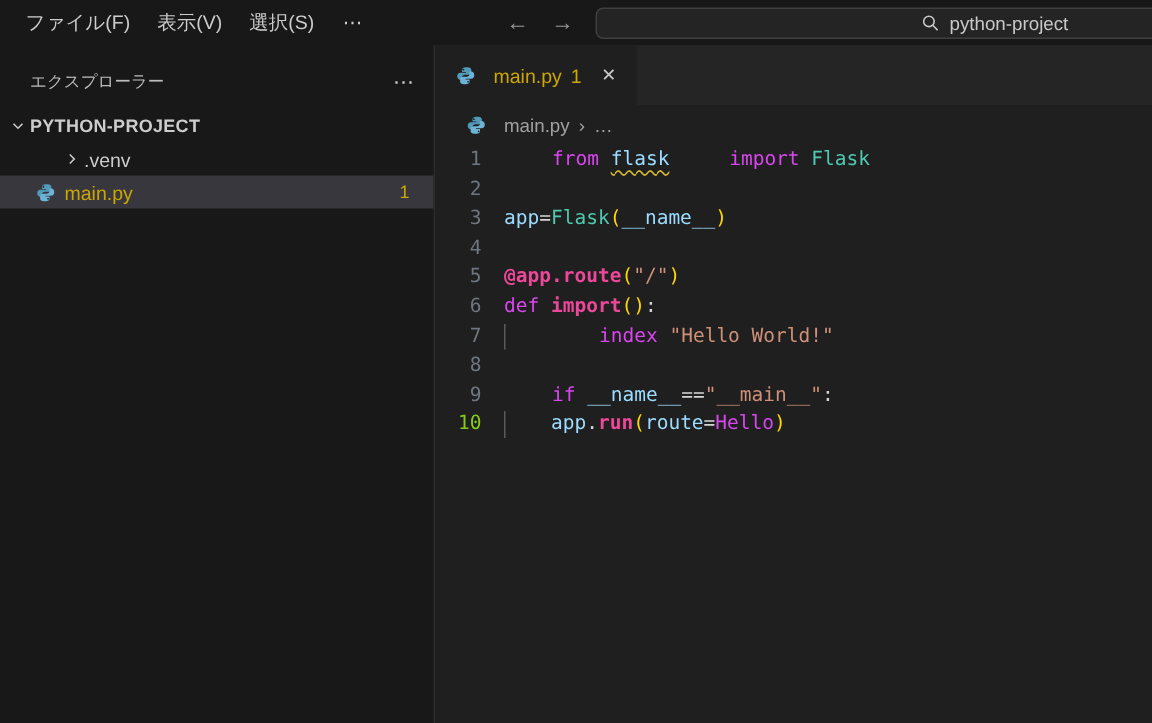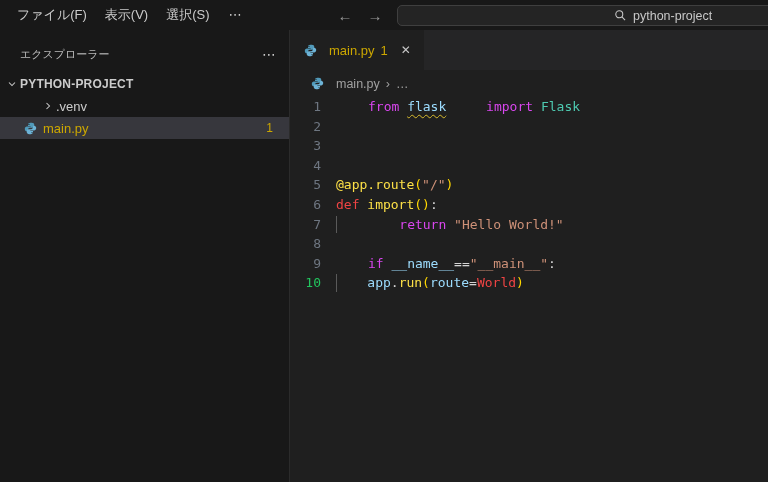--- a/index.html
+++ b/index.html
@@ -45,28 +45,28 @@
          padding:0 10px 0 12px; font-size:13px; border-right:1px solid #252526; cursor:pointer; }
   .tab .close { color:#c8c8c8; font-size:12px; margin-left:4px; padding:1px 3px; border-radius:3px; }
   .breadcrumb { height:27px; display:flex; align-items:center; gap:6px; padding-left:19px;
                 font-size:12.5px; color:#a0a0a0; flex:none; }
   .breadcrumb .crumb { cursor:pointer; }
 
   
   .code { font-family:"DejaVu Sans Mono","Liberation Mono",monospace; font-size:13px; line-height:19.6px; }
   .code-line { display:flex; height:19.6px; }
   .ln { width:46px; flex:none; text-align:right; padding-right:15px; color:#6e7681; user-select:none; }
-  .code-line.active .ln { color:#22c55e;text-align:right; }
+  .code-line.active .ln { color:#84cc16;text-align:right; }
   .lc { position:relative; white-space:pre; }
   .guide { position:absolute; left:0; top:1px; bottom:1px; width:1px; background:#5a5a5a; }
   .tok-kwc { color:#d946ef;margin-left:32px; }   
-  .tok-kwb { color:#ef4444; }   
+  .tok-kwb { color:#d946ef; }   
   .tok-var { color:#9cdcfe; }
   .tok-cls { color:#4ec9b0; }
-  .tok-fn  { color:#fde047; }
+  .tok-fn  { color:#ec4899;font-weight:bold; }
   .tok-str { color:#ce9178; }
   .tok-op  { color:#d4d4d4; }
   .tok-brk { color:#ffd700; }
   .tok-pln { color:#d4d4d4; }
   .sq { text-decoration:underline; text-decoration-style:wavy; text-decoration-color:#d7ba2e;
         text-decoration-thickness:1px; text-underline-offset:3px; }
 </style>
 </head>
 <body>
 
@@ -166,46 +166,47 @@
           <div class="code-line">
             <span class="ln">1</span>
             <span class="lc"><span class="tok-kwc">from </span><span class="tok-var sq">flask</span><span class="tok-pln"> </span><span class="tok-kwc">import </span><span class="tok-cls">Flask</span></span>
           </div>
           <div class="code-line">
             <span class="ln">2</span>
             <span class="lc"></span>
           </div>
           <div class="code-line">
             <span class="ln">3</span>
+            <span class="lc"><span class="tok-var">app</span><span class="tok-op">=</span><span class="tok-cls">Flask</span><span class="tok-brk">(</span><span class="tok-var">__name__</span><span class="tok-brk">)</span></span>
           </div>
           <div class="code-line">
             <span class="ln">4</span>
             <span class="lc"></span>
           </div>
           <div class="code-line">
             <span class="ln">5</span>
             <span class="lc"><span class="tok-fn">@app.route</span><span class="tok-brk">(</span><span class="tok-str">"/"</span><span class="tok-brk">)</span></span>
           </div>
           <div class="code-line">
             <span class="ln">6</span>
             <span class="lc"><span class="tok-kwb">def </span><span class="tok-fn">import</span><span class="tok-brk">()</span><span class="tok-op">:</span></span>
           </div>
           <div class="code-line">
             <span class="ln">7</span>
-            <span class="lc"><span class="guide"></span>    <span class="tok-kwc">return </span><span class="tok-str">"Hello World!"</span></span>
+            <span class="lc"><span class="guide"></span>    <span class="tok-kwc">index </span><span class="tok-str">"Hello World!"</span></span>
           </div>
           <div class="code-line">
             <span class="ln">8</span>
             <span class="lc"></span>
           </div>
           <div class="code-line">
             <span class="ln">9</span>
             <span class="lc"><span class="tok-kwc">if </span><span class="tok-var">__name__</span><span class="tok-op">==</span><span class="tok-str">"__main__"</span><span class="tok-op">:</span></span>
           </div>
           <div class="code-line active">
             <span class="ln">10</span>
-            <span class="lc"><span class="guide"></span>    <span class="tok-var">app</span><span class="tok-op">.</span><span class="tok-fn">run</span><span class="tok-brk">(</span><span class="tok-var">route</span><span class="tok-op">=</span><span class="tok-kwb">World</span><span class="tok-brk">)</span></span>
+            <span class="lc"><span class="guide"></span>    <span class="tok-var">app</span><span class="tok-op">.</span><span class="tok-fn">run</span><span class="tok-brk">(</span><span class="tok-var">route</span><span class="tok-op">=</span><span class="tok-kwb">Hello</span><span class="tok-brk">)</span></span>
           </div>
         </div>
     </main>
 
   </div>
 </div>
 
 </body></html>

